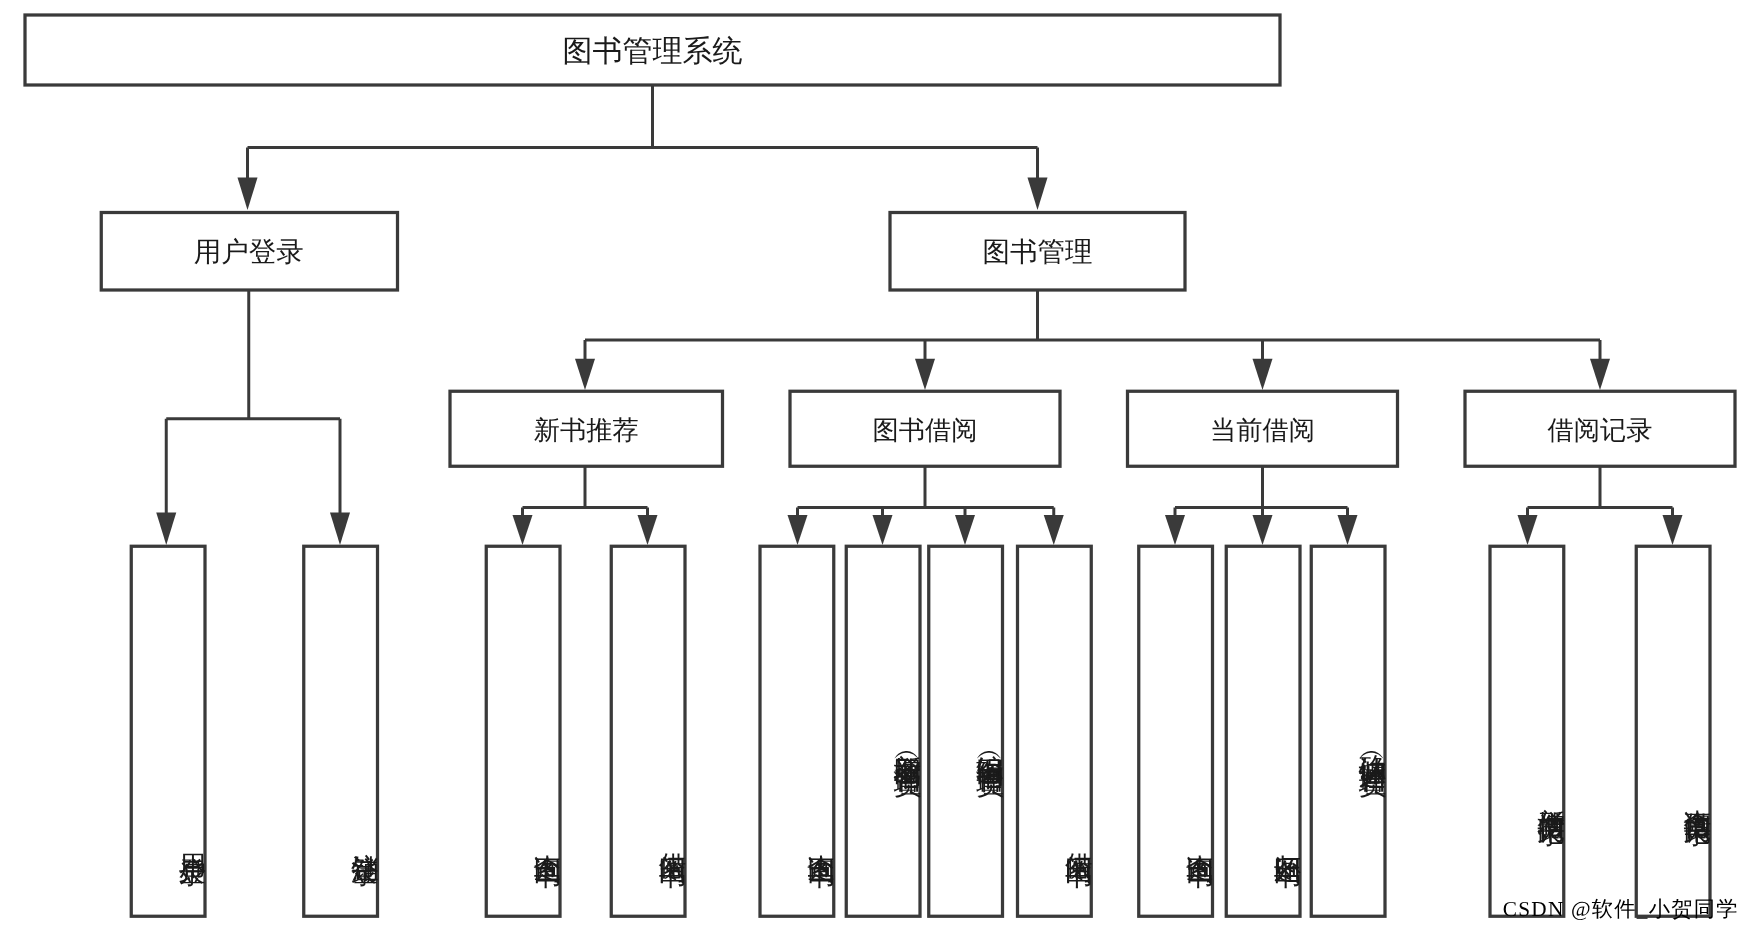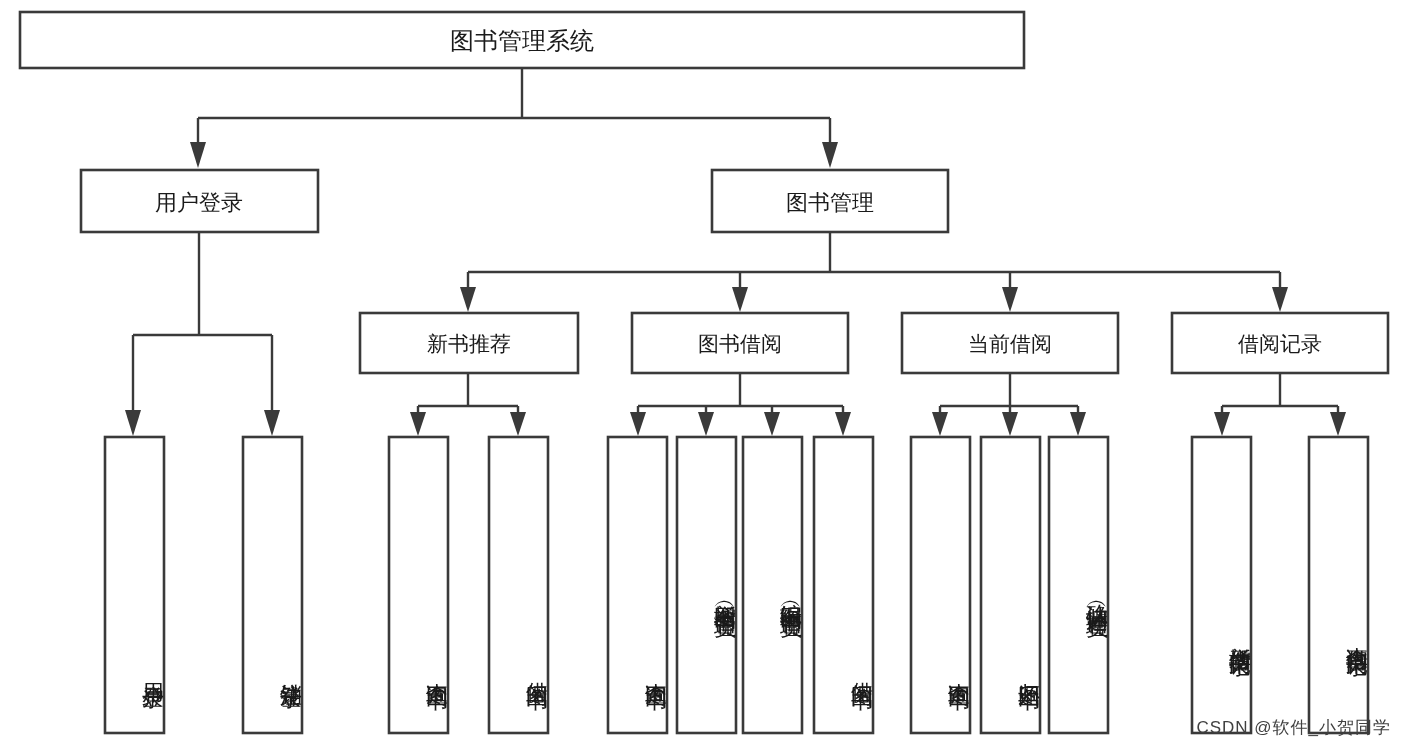--- a/index.html
+++ b/index.html
@@ -35,23 +35,23 @@
     display:flex;
     align-items:flex-start;
     justify-content:center;
     white-space:nowrap;
     pointer-events:none;
   }
   #watermark{
     position:absolute;
     right:14px;
     bottom:8px;
-    font-family:Liberation Sans, sans-serif;
+    font-family:Liberation Serif, serif;
     font-size:17px;
-    color:#404040;
+    color:#000000;
     letter-spacing:1px;
     white-space:nowrap;
   }
 </style>
 </head>
 <body>
 
 <div id="diagram-root">
 
   <svg id="tree" viewBox="0 0 1405 747">

